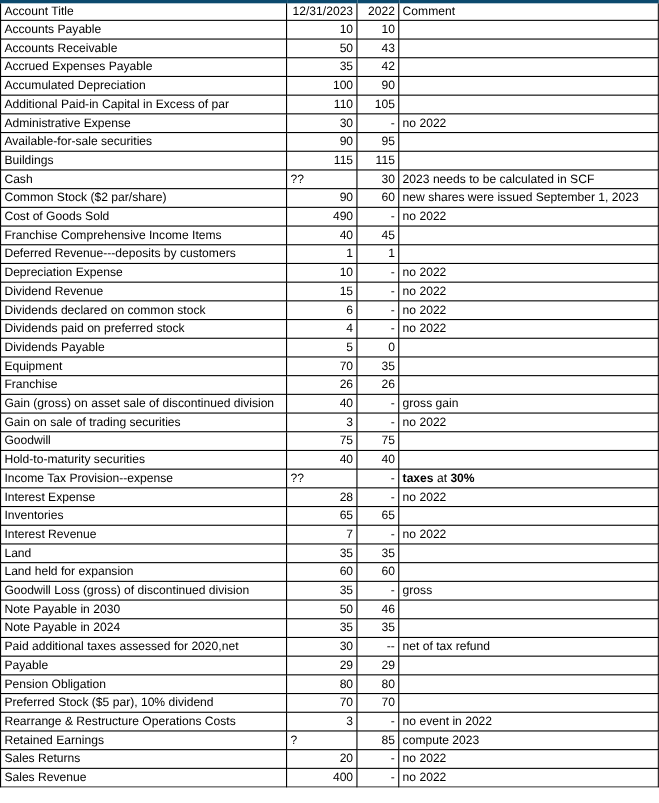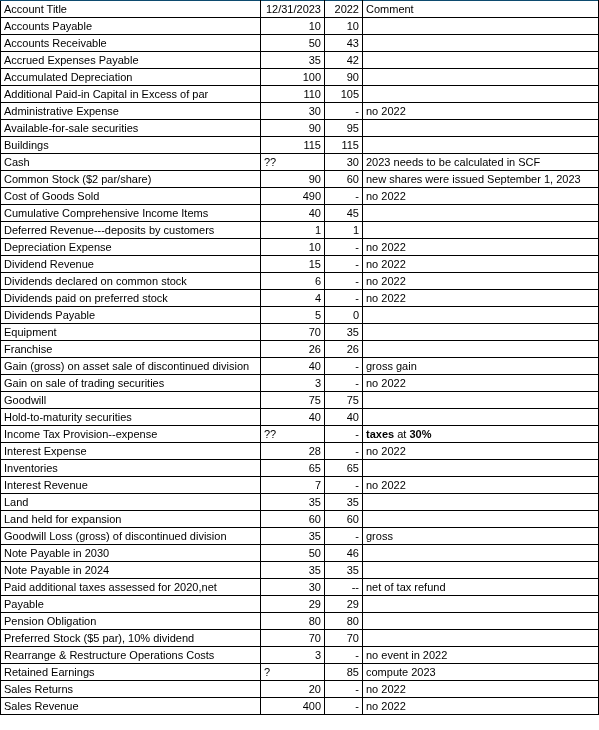--- a/index.html
+++ b/index.html
@@ -22,21 +22,21 @@
     border-right: 1px solid #000;
     border-bottom: 1px solid #000;
     border-top: none;
     padding: 1px 3px;
     height: 17px;
     text-align: left;
     white-space: nowrap;
     overflow: hidden;
   }
   tr:first-child td {
-    border-top: 1px solid #0c4a6e;
+    border-top: 3px solid #0c4a6e;
   }
   col.c0 { width: 260px; }
   col.c1 { width: 64px; }
   col.c2 { width: 38px; }
   col.c3 { width: 236px; }
   .num { text-align: right; }
   .item-red-dot::after {
     content: "•";
     color: #d00;
     font-size: 8px;
@@ -122,21 +122,21 @@
         <td class="num">60</td>
         <td>new shares were issued September 1, 2023</td>
       </tr>
       <tr>
         <td>Cost of Goods Sold</td>
         <td class="num">490</td>
         <td class="num">-</td>
         <td>no 2022</td>
       </tr>
       <tr>
-        <td>Cumulative Comprehensive Income Items</td>
+        <td>Franchise Comprehensive Income Items</td>
         <td class="num">40</td>
         <td class="num">45</td>
         <td></td>
       </tr>
       <tr>
         <td>Deferred Revenue---deposits by customers</td>
         <td class="num">1</td>
         <td class="num">1</td>
         <td></td>
       </tr>

